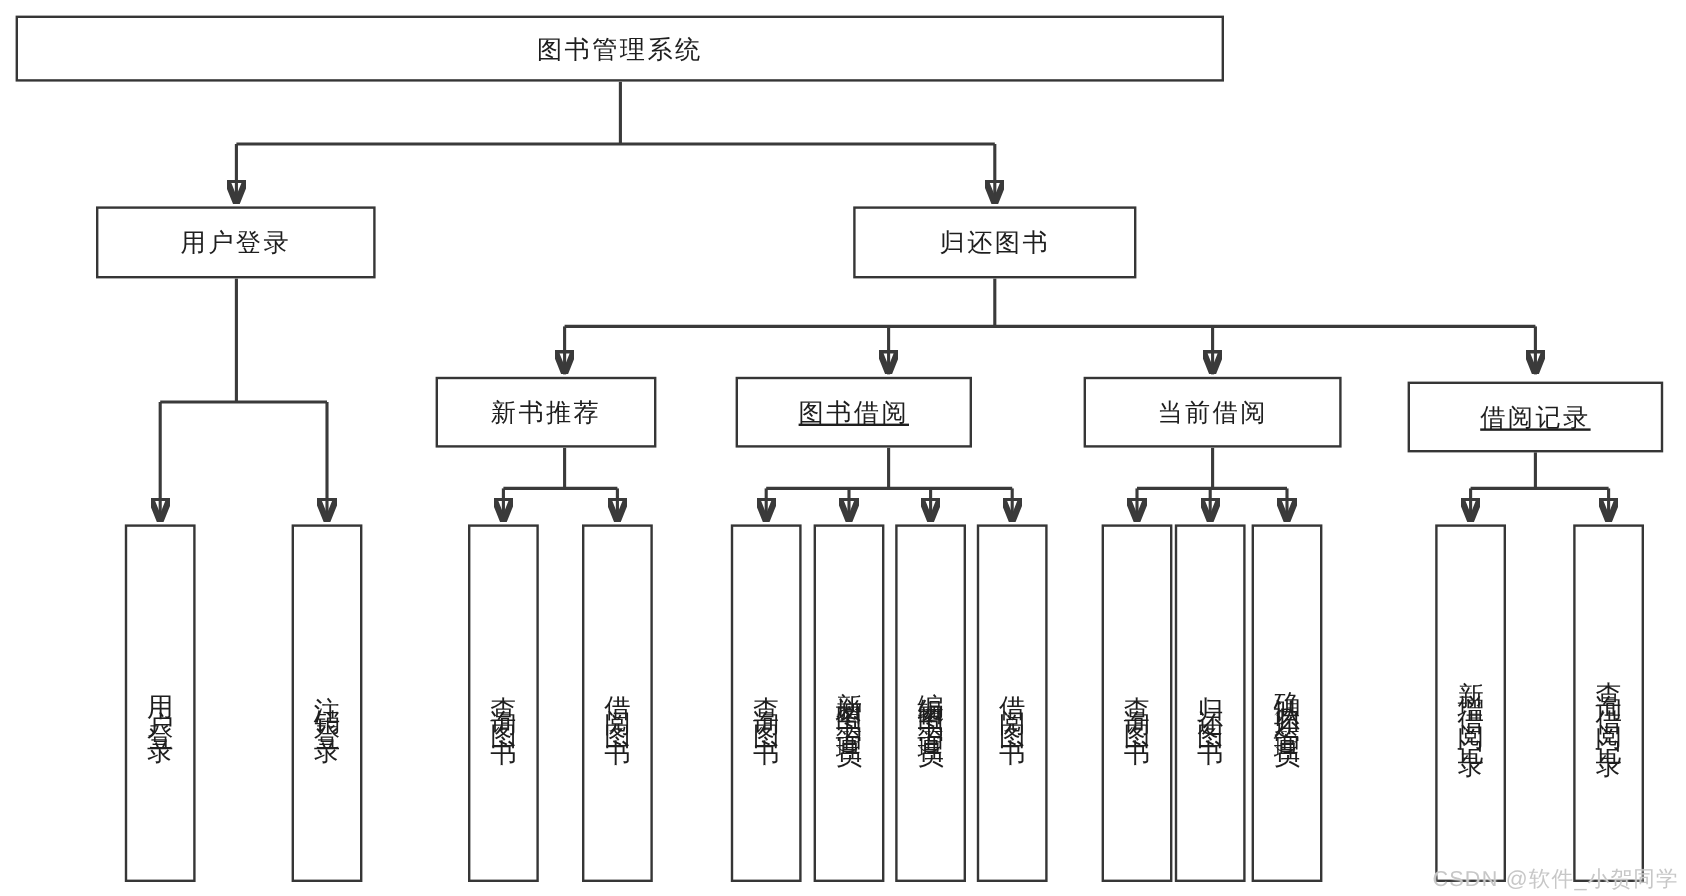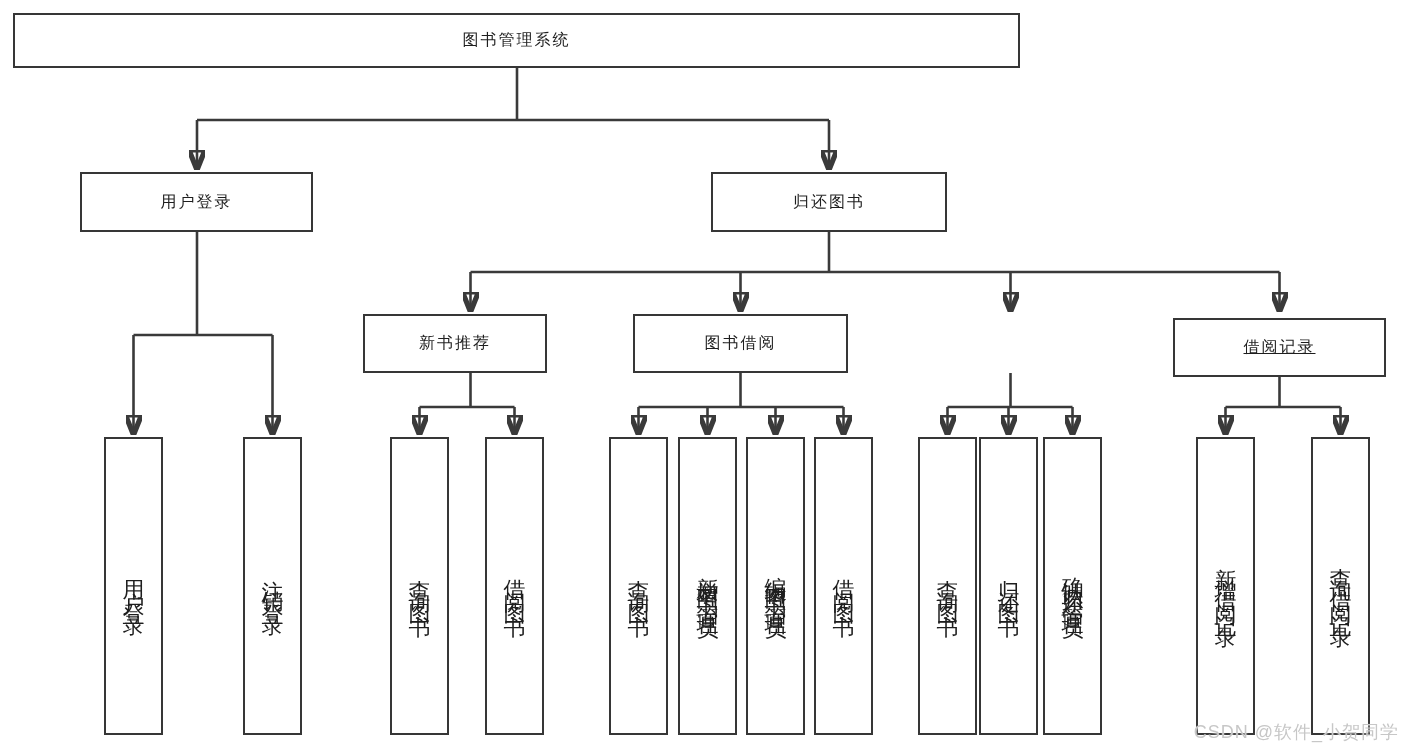--- a/index.html
+++ b/index.html
@@ -22,21 +22,21 @@
   }
 
   .node {
     position: absolute;
     display: flex;
     align-items: center;
     justify-content: center;
     border: 2.5px solid #363636;
     background: #ffffff;
     color: #1e1e1e;
-    font-size: 16px;
+    font-size: 21px;
     letter-spacing: 2px;
     z-index: 2;
   }
 
   .leaf {
     position: absolute;
     top: 437px;
     width: 59px;
     height: 298px;
     display: flex;
@@ -134,21 +134,22 @@
       <line x1="1340.5" y1="407" x2="1340.5" y2="435" marker-end="url(#arrow)"></line>
     </g>
   </svg>
 
   <div class="node" style="left:13px; top:13px; width:1007px; height:55px;">图书管理系统</div>
 
   <div class="node" style="left:80px; top:172px; width:233px; height:60px;">用户登录</div>
   <div class="node" style="left:711px; top:172px; width:236px; height:60px;">归还图书</div>
 
   <div class="node" style="left:363px; top:314px; width:184px; height:59px;">新书推荐</div>
-  <div class="node" style="left:633px; top:314px; width:215px; height:59px;">图书借阅</div>
+  <div class="node" style="left:613px; top:314px; width:197px; height:59px;text-decoration:underline;">图书借阅</div>
+  <div class="node" style="left:903px; top:314px; width:215px; height:59px;">当前借阅</div>
   <div class="node" style="left:1173px; top:318px; width:213px; height:59px;text-decoration:underline;">借阅记录</div>
 
   <div class="leaf" style="left:104px;">
     <span>用户登录</span>
   </div>
   <div class="leaf" style="left:243px;">
     <span>注销登录</span>
   </div>
 
   <div class="leaf" style="left:390px;">

